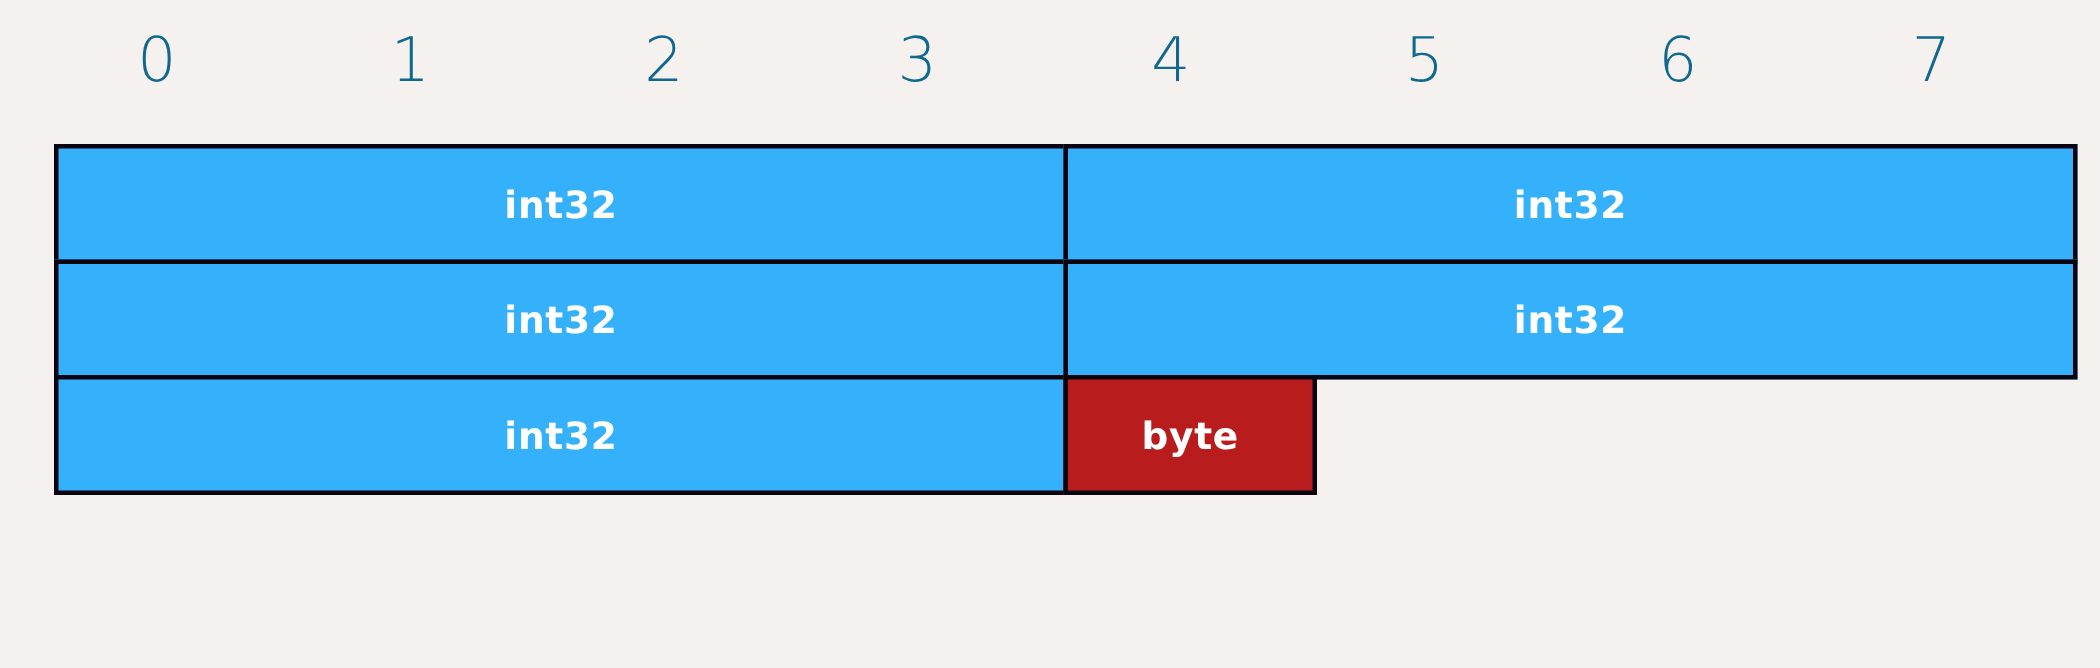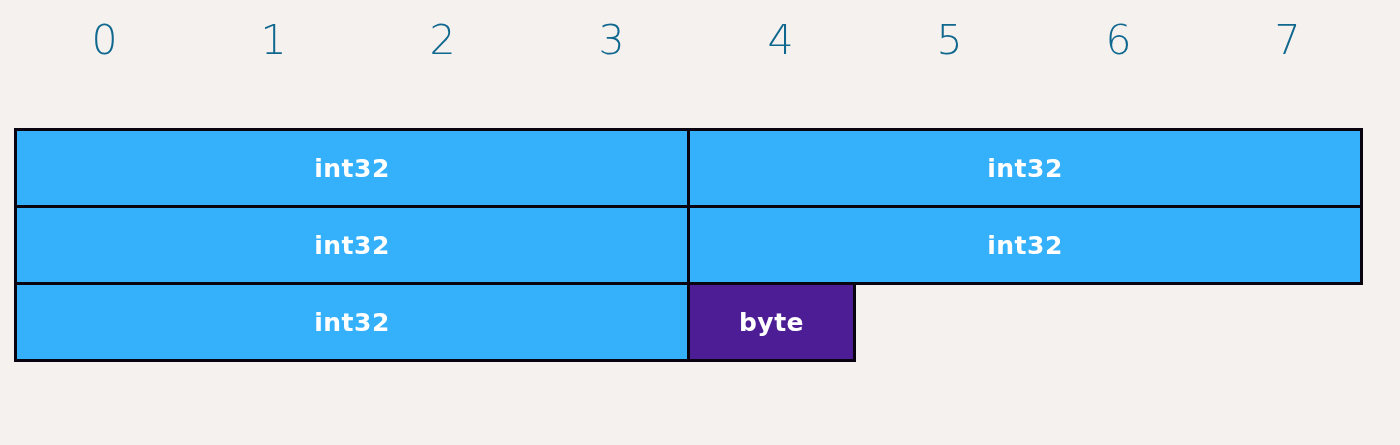--- a/index.html
+++ b/index.html
@@ -41,24 +41,23 @@
     color: #10688f;
     letter-spacing: 0px;
     line-height: 1;
     padding-bottom: 16px;
     box-sizing: border-box;
   }
 
   
   .rows {
     position: absolute;
-    left: 14px;
+    left: 36px;
     top: 96px;
     width: 1352px;
-    margin-top: 32px;
   }
 
   .mem-row {
     display: flex;
     width: 100%;
     height: 80px;
     box-sizing: border-box;
   }
 
   .cell {
@@ -85,21 +84,21 @@
     border: none;
     background: transparent;
     color: transparent;
   }
 
   
   .mem-row + .mem-row { margin-top: -3px; }
   .cell + .cell { margin-left: -3px; }
 
   .c-int32   { background: #35b0fa; }
-  .c-byte    { background: #4c1d95; }
+  .c-byte    { background: #b91c1c; }
   .c-pointer { background: #fc5fc0; }
 </style>
 </head>
 <body>
 
 <div class="diagram">
 
   <div class="col-header">
     <div class="col-num">0</div>
     <div class="col-num">1</div>

